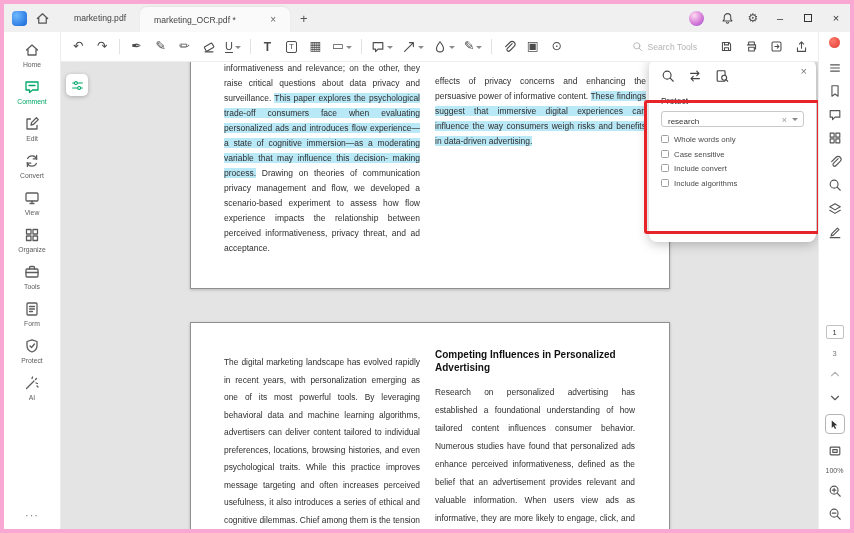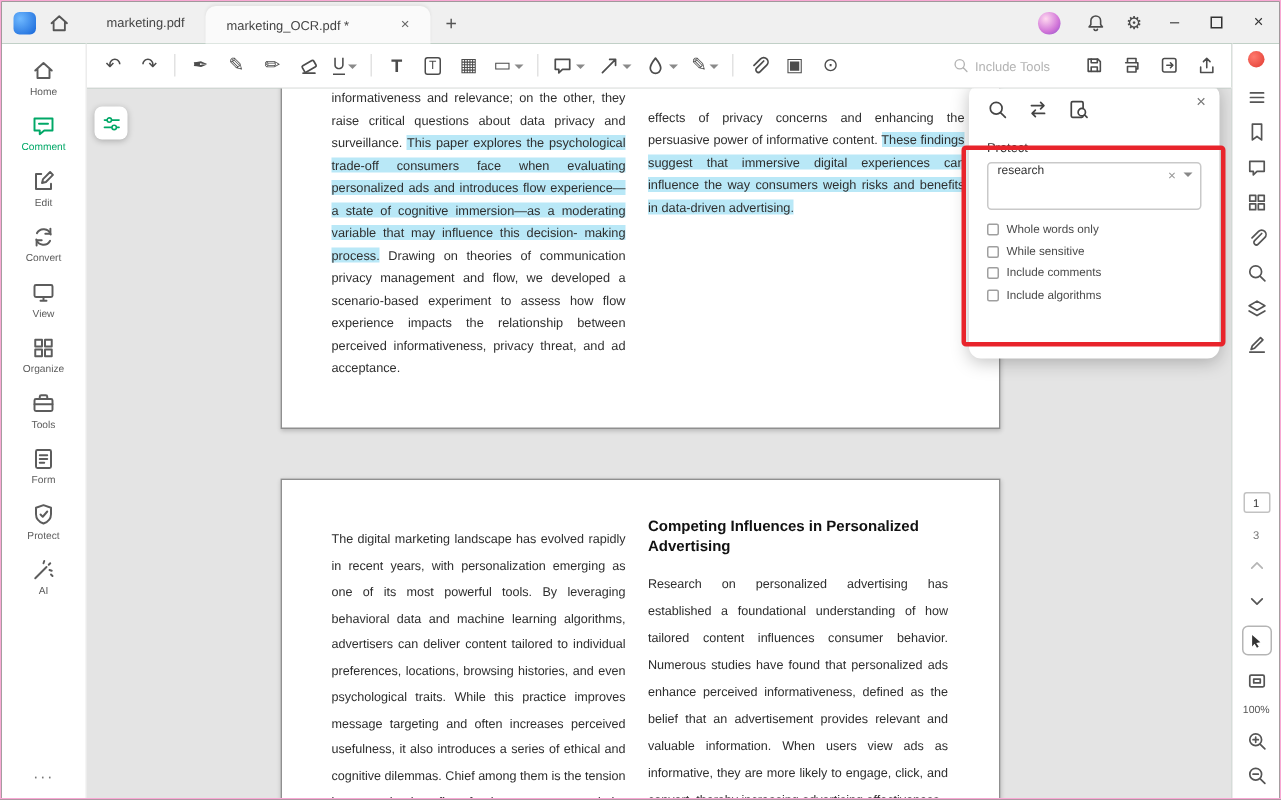--- a/index.html
+++ b/index.html
@@ -1,17 +1,17 @@
 <!DOCTYPE html>
 <html><head>
 <meta charset="utf-8">
 <style>
   *{margin:0;padding:0;box-sizing:border-box}
   body{font-family:"Liberation Sans","DejaVu Sans",sans-serif;background:#888}
-  #app{position:relative;width:854px;height:533px;background:#14532d;border:1px solid #f9a8d4;overflow:hidden}
+  #app{position:relative;width:854px;height:533px;background:#ffffff;border:4px solid #f9a8d4;overflow:hidden}
   svg{fill:none;stroke:currentColor;stroke-width:1.3;stroke-linecap:round;stroke-linejoin:round}
 
   
   .titlebar{position:absolute;top:0;left:0;right:0;height:28px;background:#f0f0f0;display:flex;align-items:center;padding-left:8px}
   .app-logo{width:15px;height:15px;border-radius:4px;background:radial-gradient(circle at 30% 30%,#6fb9ff,#1565d8);margin-right:8px}
   .tb-homeic{width:15px;height:15px;color:#555;margin-right:10px;cursor:pointer}
   .tab{display:flex;align-items:center;gap:8px;font-size:8.6px;color:#444;padding:0 14px;height:28px;cursor:pointer}
   .tab.active{background:#fafafa;height:25px;margin-top:3px;border-radius:7px 7px 0 0;min-width:150px;justify-content:space-between;box-shadow:0 -1px 2px rgba(0,0,0,.05)}
   .tab-close{color:#666;font-size:10px;cursor:pointer}
   .newtab{font-size:13px;color:#555;padding:0 10px;cursor:pointer}
@@ -62,25 +62,25 @@
   #p2-left{left:33px;top:22px;width:196px;line-height:17.5px;font-size:8.4px}
   #p2-right{left:244px;top:26px;width:200px;line-height:18px;font-size:8.4px}
   .body2{margin-top:9px;text-align:justify;color:#2e2e2e}
 
   
   .spanel{position:absolute;left:588px;top:-3px;width:167px;height:183px;background:#fff;border-radius:8px;box-shadow:0 2px 12px rgba(0,0,0,.25);z-index:6}
   .sp-head{display:flex;align-items:center;gap:13px;padding:10px 12px 8px;color:#444}
   .sp-head svg{width:14px;height:14px;cursor:pointer}
   .sp-close{position:absolute;right:9px;top:6px;font-size:11px;color:#777;cursor:pointer}
   .sp-label{font-size:8.6px;color:#333;margin:5px 12px 5px}
-  .sp-input{position:relative;margin:0 12px;height:32px;border:1px solid #c9c9c9;border-radius:3px;display:flex;align-items:flex-start;padding:0 28px 0 6px;font-size:8px;color:#333;background:#fff;cursor:text}
+  .sp-input{position:relative;margin:0 12px;height:16px;border:1px solid #c9c9c9;border-radius:3px;display:flex;align-items:flex-end;padding:0 28px 0 6px;font-size:8px;color:#333;background:#fff;cursor:text}
   .sp-clear{position:absolute;right:16px;top:3px;font-size:9px;color:#999;cursor:pointer}
   .sp-chev{position:absolute;right:5px;top:6px;width:0;height:0;border:3px solid transparent;border-top-color:#888;cursor:pointer}
   .sp-opts{margin:8px 12px 0;display:flex;flex-direction:column;gap:5.5px}
-  .opt{display:flex;align-items:flex-end;gap:5px;font-size:7.8px;color:#4a4a4a;cursor:pointer}
+  .opt{display:flex;align-items:flex-start;gap:5px;font-size:7.8px;color:#4a4a4a;cursor:pointer}
   .cb{width:8px;height:8px;border:1px solid #9f9f9f;border-radius:1.5px;background:#fff;flex:none}
   .sp-btns{display:flex;justify-content:flex-end;gap:8px;margin:11px 12px 0}
   .btn{border:1px solid #bdbdbd;border-radius:3px;background:#fff;font-size:7.8px;color:#333;padding:3px 10px;cursor:pointer;font-family:inherit}
   .red-annot{position:absolute;left:583px;top:38px;width:176px;height:134px;border:3px solid #e8242b;border-radius:3px;z-index:7;pointer-events:none}
 
   
   .rail{position:absolute;right:0;top:28px;bottom:0;width:32px;background:#fff;border-left:1px solid #ececec;display:flex;flex-direction:column;align-items:center;padding:5px 0 8px;gap:9.5px;color:#555}
   .rail svg{width:14px;height:14px;cursor:pointer}
   .red-dot{width:11px;height:11px;border-radius:50%;background:radial-gradient(circle at 35% 35%,#ff7a6e,#e03a30);margin-bottom:3px;cursor:pointer}
   .page-box{margin-top:auto;width:18px;height:14px;border:1px solid #c2c2c2;border-radius:2px;font-size:7.5px;color:#333;display:flex;align-items:center;justify-content:center;background:#fff}
@@ -261,21 +261,21 @@
           </svg>
       </span>
       <span class="ti glyph">▣</span>
       <span class="ti glyph">⊙</span>
 
       <span class="search-tools">
         <svg viewBox="0 0 16 16">
             <circle cx="7" cy="7" r="4.5"></circle>
             <path d="M10.5 10.5L14 14"></path>
           </svg>
-        <span>Include Tools</span>
+        <span>Search Tools</span>
       </span>
       <span class="tb-right-ics">
         <svg viewBox="0 0 16 16">
             <path d="M3 3h8l2 2v8H3z"></path>
             <path d="M5.5 3v3h5V3M5.5 13V9.5h5V13"></path>
           </svg>
         <svg viewBox="0 0 16 16">
             <path d="M4.5 6V2.5h7V6M3 6h10v5h-1.5M4.5 9h7v4.5h-7z"></path>
           </svg>
         <svg viewBox="0 0 16 16">
@@ -336,25 +336,25 @@
           <span class="sp-clear">×</span>
           <span class="sp-chev"></span>
         </div>
         <div class="sp-opts">
           <label class="opt">
               <span class="cb"></span>
               <span>Whole words only</span>
             </label>
           <label class="opt">
               <span class="cb"></span>
-              <span>While sensitive</span>
+              <span>Case sensitive</span>
             </label>
           <label class="opt">
               <span class="cb"></span>
-              <span>Include comments</span>
+              <span>Include convert</span>
             </label>
           <label class="opt">
               <span class="cb"></span>
               <span>Include algorithms</span>
             </label>
         </div>
       </div>
       <div class="red-annot"></div>
 
     </div>

